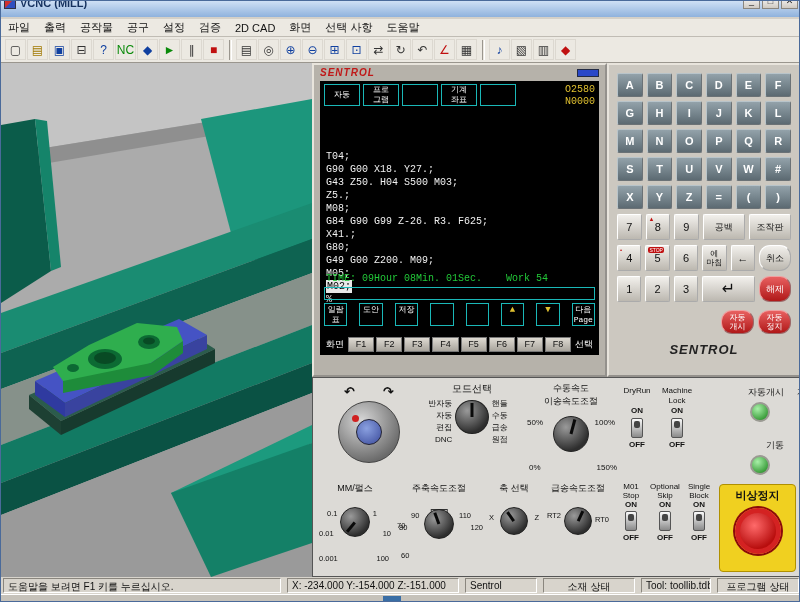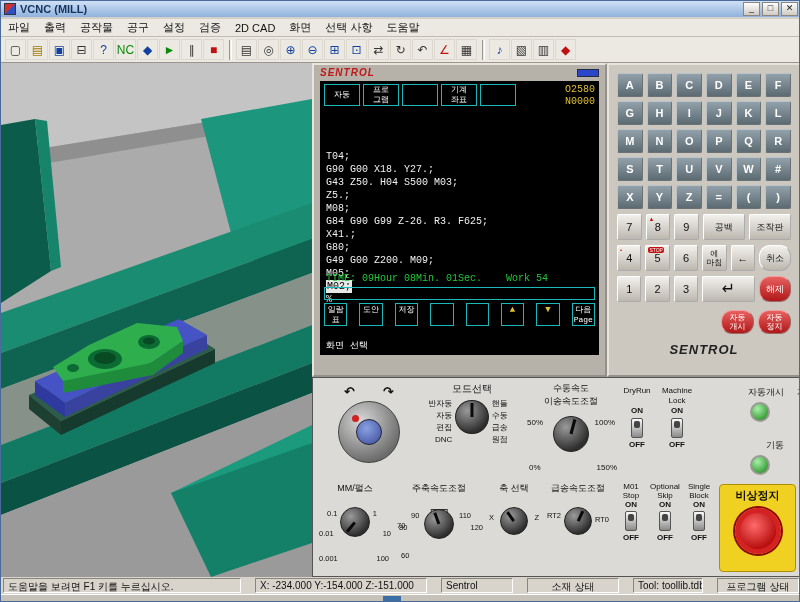--- a/index.html
+++ b/index.html
@@ -2,21 +2,21 @@
 <html style="--titlebar-light: #cfe0f5; --titlebar-dark: #8fb2dd; --display-bg: #000000; --display-cyan: #1ab8b8; --display-green: #22c838; --display-yellow: #e0c030; --estop-yellow: #f0d020; --bed-teal: #16816a; --work-green: #2fae4e; --fixture-blue: #4553c4;"><head>
 <meta charset="utf-8">
 <style>
   * { margin:0; padding:0; box-sizing:border-box; }
   body { font-family:"Liberation Sans","DejaVu Sans",sans-serif; background:#888; }
   #app { position:relative; width:800px; height:602px; background:#d4d0c8; border:1px solid #4a6a9a; overflow:hidden; }
 
   
   .titlebar { position:absolute; left:0; top:0; width:800px; height:14px;
     background:linear-gradient(var(--titlebar-light,#cfe0f5),var(--titlebar-dark,#8fb2dd));
-    display:flex; align-items:center; padding:8px 3px; }
+    display:flex; align-items:flex-end; padding:8px 3px; }
   .app-icon { width:12px; height:12px; background:linear-gradient(135deg,#d03030 45%,#3050c0 55%); border:1px solid #334; margin-right:4px; }
   .title-text { flex:1; font-size:11px; font-weight:bold; color:#15315e; }
   .winbtn { width:17px; height:14px; margin-left:2px; background:linear-gradient(#fefefe,#cfcac2);
     border:1px solid #8a867e; font-size:9px; line-height:11px; text-align:center; color:#222; }
 
   
   .menubar { position:absolute; left:0; top:18px; width:800px; height:18px; background:#ece9e2;
     display:flex; align-items:center; font-size:11px; color:#111; border-bottom:1px solid #c0bcb4; }
   .menu-item { padding:2px 7px; }
   .toolbar { position:absolute; left:0; top:36px; width:800px; height:26px; background:#ece9e2;
@@ -134,21 +134,21 @@
   .block-col { width:32px; text-align:center; font-size:8px; line-height:9px; }
   .sec-estop { left:406px; top:106px; width:77px; height:88px; background:var(--estop-yellow,#f0d020);
     border:1px solid #b09000; border-radius:4px; text-align:center; padding-top:3px; }
   .estop-title { font-size:11px; font-weight:bold; }
   .mushroom { width:46px; height:46px; border-radius:50%; margin:5px auto 0;
     background:radial-gradient(circle at 40% 35%,#ff6a6a,#b80e0e 72%); border:5px solid #d42222;
     box-shadow:0 0 0 2px #8a0a0a; }
 
   
   .statusbar { position:absolute; left:0; top:576px; width:800px; height:17px; background:#d8d4cc;
-    display:flex; gap:14px; padding:1px 2px; font-size:10px; color:#111; }
+    display:flex; gap:6px; padding:1px 2px; font-size:10px; color:#111; }
   .spanel { border:1px solid; border-color:#8a867e #fff #fff #8a867e; padding:1px 4px; white-space:nowrap; overflow:hidden; }
   .sp-help{flex:1;} .sp-coords{width:172px;} .sp-ctrl{width:72px;} .sp-mat{width:92px;text-align:center;}
   .sp-tool{width:70px;} .sp-prog{width:82px;text-align:center;}
   .taskbar { position:absolute; left:0; top:593px; width:800px; height:9px; background:#c6c2ba; border-top:1px solid #fff; }
   .task-chip { position:absolute; left:382px; top:1px; width:18px; height:7px; background:#3a6ea5; }
 </style>
 </head>
 <body>
 
 <div id="app">
@@ -320,20 +320,31 @@
           <div>▼</div>
           <div></div>
         </div>
           <div class="softkey">
           <div>다음</div>
           <div>Page</div>
         </div>
         </div>
       <div class="fkeys">
         <span class="fkey-side">화면</span>
+        <div style="display:flex;flex:1;gap:2px;">
+
+        <button class="fkey">F1</button>
+            <button class="fkey">F2</button>
+            <button class="fkey">F3</button>
+            <button class="fkey">F4</button>
+            <button class="fkey">F5</button>
+            <button class="fkey">F6</button>
+            <button class="fkey">F7</button>
+            <button class="fkey">F8</button>
+          </div>
         <span class="fkey-side">선택</span>
       </div>
     </div>
   </div>
 
   <div class="keypad">
     <div class="letter-grid">
 
     <div class="key dark">A</div>
         <div class="key dark">B</div>

